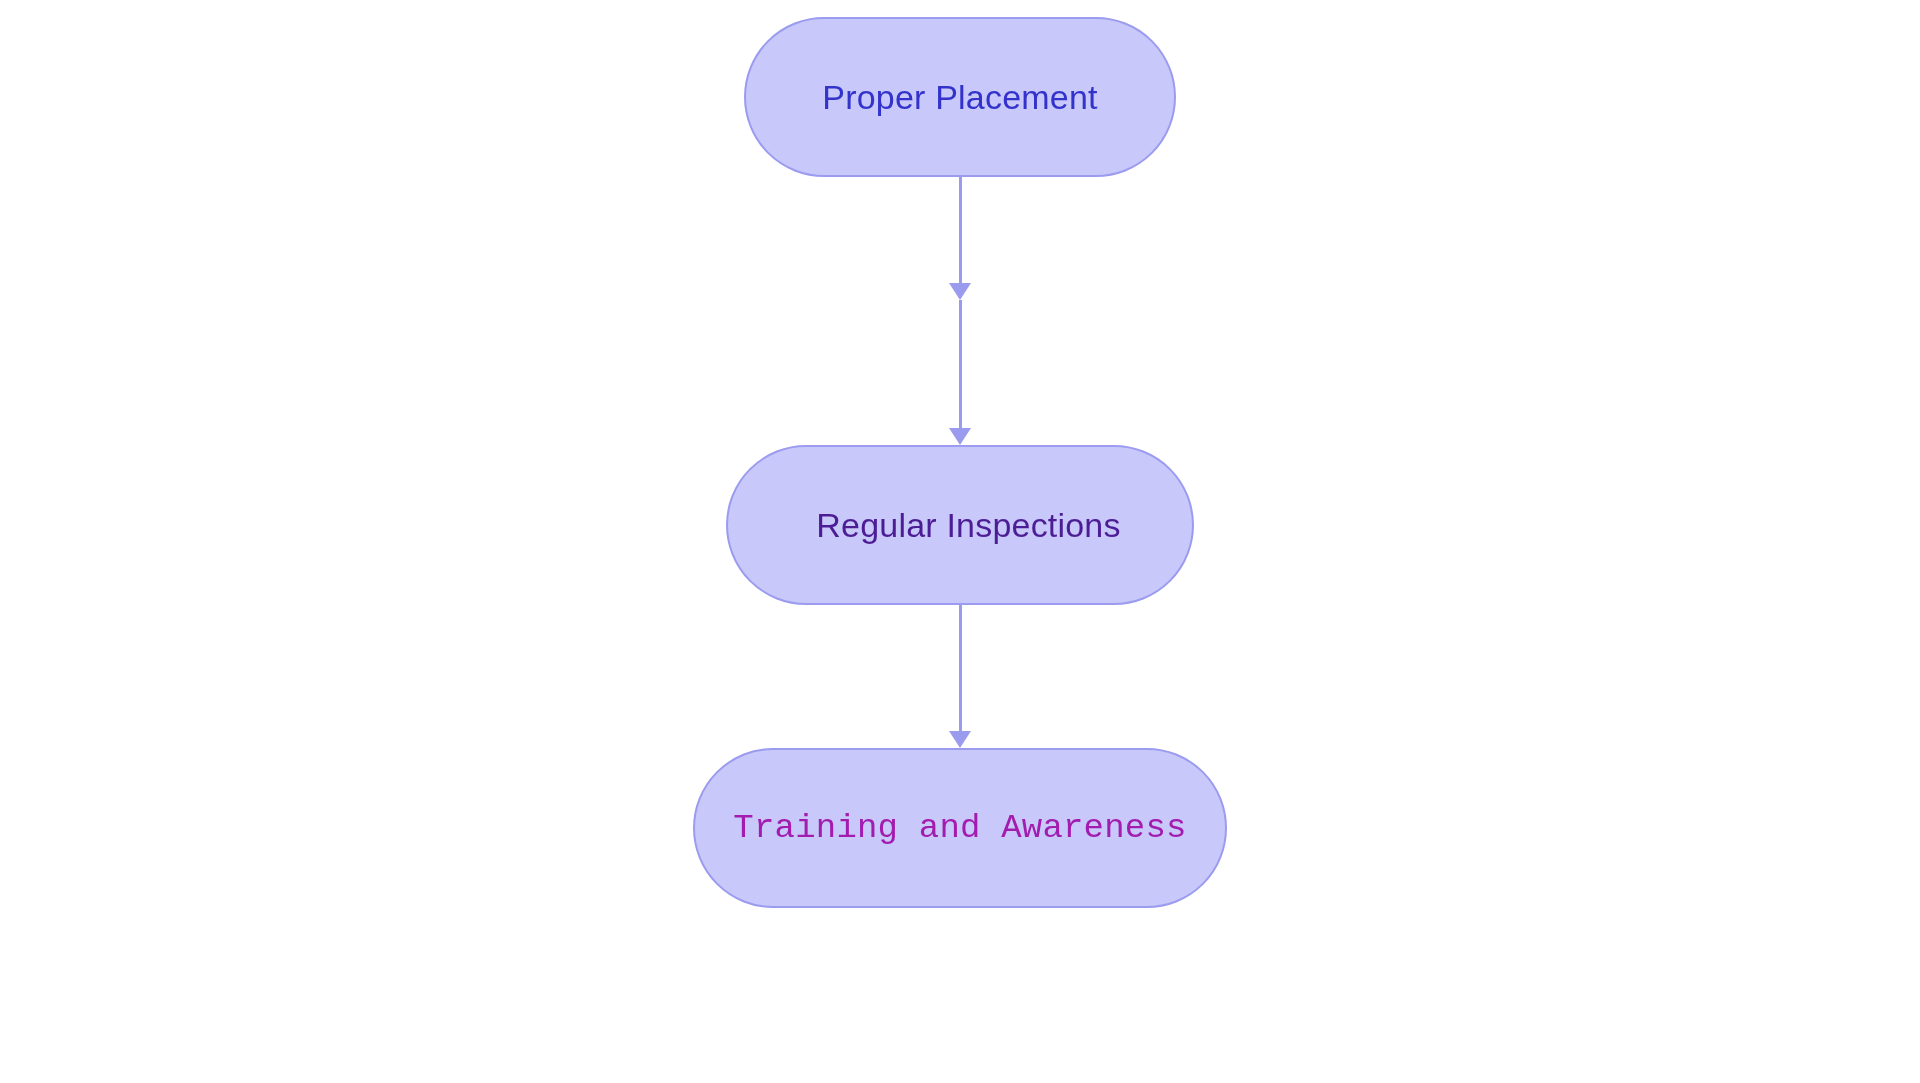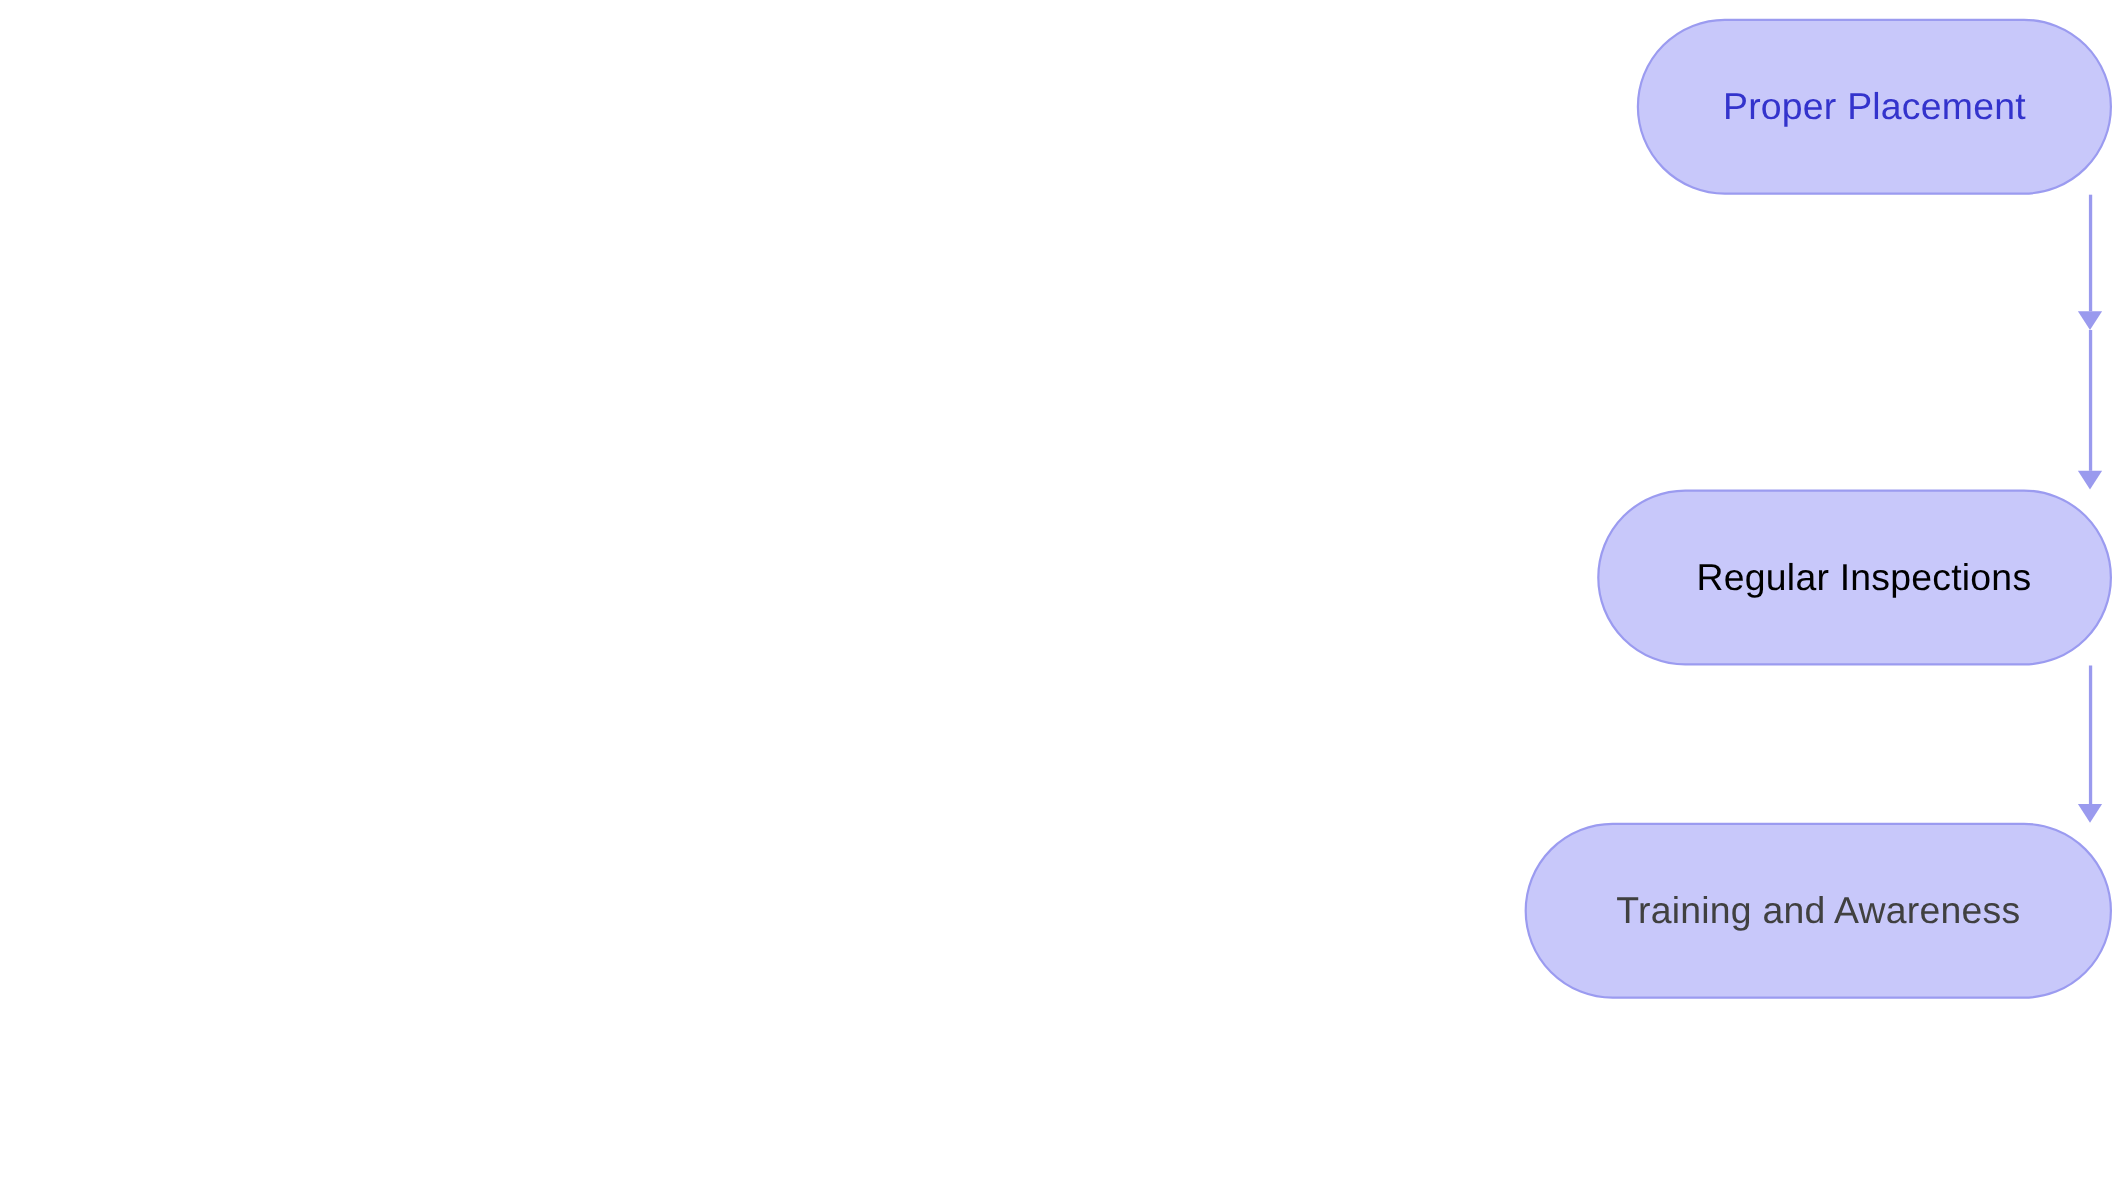--- a/index.html
+++ b/index.html
@@ -23,21 +23,21 @@
   }
 
   .flow-column {
     position: absolute;
     left: 0;
     top: 0;
     width: 1920px;
     height: 1083px;
     display: flex;
     flex-direction: column;
-    align-items: flex-end;
+    align-items: center;
     justify-content: flex-start;
     padding-top: 17px;
     box-sizing: border-box;
   }
 
   
   .node {
     position: relative;
     display: flex;
     align-items: center;
@@ -109,26 +109,26 @@
       <div class="connector-arrowhead" style="border-top-color: rgb(154, 154, 238);"></div>
     </div>
 
 
     <div class="connector connector--c1">
       <div class="connector-line" style="background: rgb(154, 154, 238);"></div>
       <div class="connector-arrowhead" style="border-top-color: rgb(154, 154, 238);"></div>
     </div>
 
     <div class="node node--n2" style="background: rgb(200, 200, 250); border-color: rgb(155, 155, 240);">
-      <span class="node-label" style="color: #000000; margin-left: 17px;">Regular Inspections</span>
+      <span class="node-label" style="color: #4c1d95; margin-left: 17px;">Regular Inspections</span>
     </div>
 
     <div class="connector connector--c2">
       <div class="connector-line" style="background: rgb(154, 154, 238);"></div>
       <div class="connector-arrowhead" style="border-top-color: rgb(154, 154, 238);"></div>
     </div>
 
     <div class="node node--n3" style="background: rgb(200, 200, 250); border-color: rgb(155, 155, 240);">
-      <span class="node-label" style="color: #404040;">Training and Awareness</span>
+      <span class="node-label" style="color: #a21caf; font-family: Liberation Mono, monospace;">Training and Awareness</span>
     </div>
 
   </div>
 </div>
 
 </body></html>

